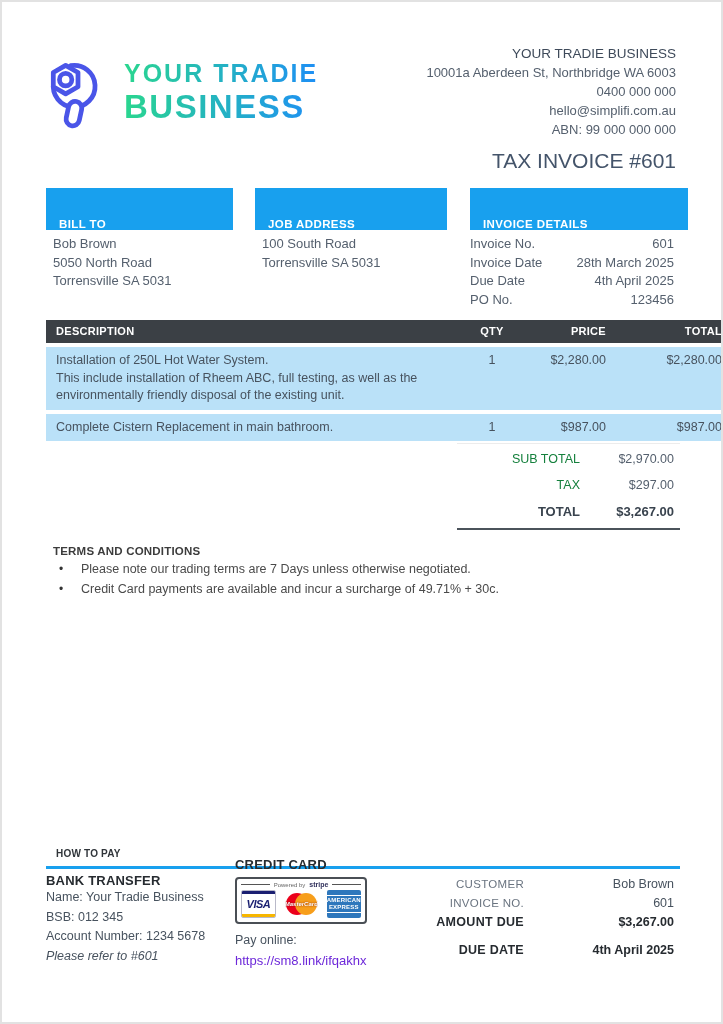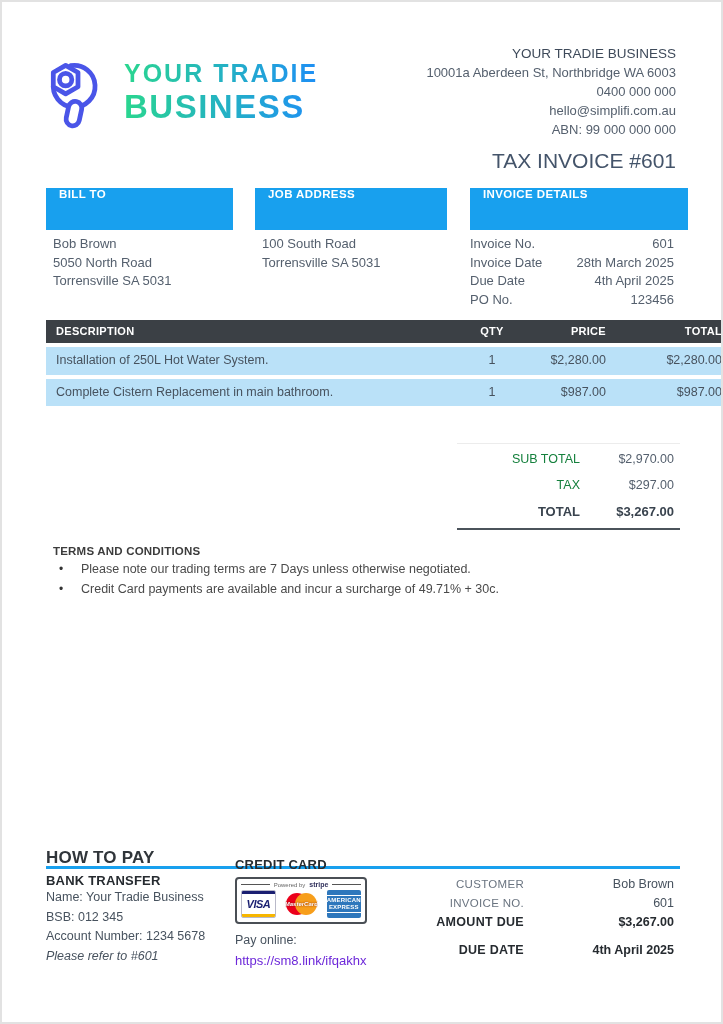--- a/index.html
+++ b/index.html
@@ -17,21 +17,21 @@
     -webkit-background-clip:text; background-clip:text;
     color:transparent; -webkit-text-fill-color:transparent; }
   #logo-line1 { font-size:25px; letter-spacing:2px; }
   #logo-line2 { font-size:33px; letter-spacing:1.5px; margin-top:4px; }
   #biz-block { position:absolute; right:45px; top:42px; text-align:right; }
   .biz-name { font-size:13.5px; color:#3e4a5a; line-height:19px; }
   .biz-line { font-size:13px; color:#55606e; line-height:19px; }
   #invoice-title { margin-top:10px; font-size:21px; color:#44546a; }
   
   .blue-box { position:absolute; top:186px; height:42px; background:#18a0ee;
-    display:flex; align-items:flex-start; padding-left:13px;
+    display:flex; align-items:flex-end; padding-left:13px;
     color:#ffffff; font-size:11.5px; font-weight:bold; letter-spacing:0.4px; }
   #box-billto { left:44px; width:187px; }
   #box-job { left:253px; width:192px; }
   #box-invdet { left:468px; width:218px; }
   .addr-lines { position:absolute; top:233px; font-size:13px; line-height:18.5px; color:#55606e; }
   #billto-lines { left:51px; }
   #job-lines { left:260px; }
   #invdet-rows { position:absolute; left:468px; top:233px; width:204px; }
   .kv-row { display:flex; justify-content:space-between; font-size:13px; line-height:18.5px; }
   
@@ -52,21 +52,21 @@
   .tot-row { display:flex; align-items:baseline; padding:6px 0; font-size:12.5px; }
   .tot-label { flex:1; text-align:right; color:#15803d; }
   .tot-value { width:100px; text-align:right; padding-right:6px; color:#55606e; }
   .tot-bold .tot-label, .tot-bold .tot-value { font-weight:bold; color:#39434e; font-size:13px; }
   
   #terms { position:absolute; left:51px; top:543px; width:500px; }
   #terms-title { font-size:11.5px; font-weight:bold; color:#3c3c3c; letter-spacing:0.2px; }
   .term-item { display:flex; margin-top:5px; font-size:12.5px; color:#4a4a4a; line-height:15px; }
   .bullet { width:14px; margin-left:6px; margin-right:8px; font-size:12px; color:#333; }
   
-  #htp-title { position:absolute; left:44px; top:846px; font-size:17px; font-weight:bold;
+  #htp-title { position:absolute; left:54px; top:846px; font-size:10px; font-weight:bold;
     color:#30353a; letter-spacing:0.2px; }
   #htp-line { position:absolute; left:44px; top:864px; width:634px; height:3px; background:#18a0ee; }
   #bank-col { position:absolute; left:44px; top:871px; width:185px; }
   .foot-h { font-size:13px; font-weight:bold; color:#262b30; letter-spacing:0.2px; }
   .foot-line { font-size:12.5px; color:#47525e; line-height:19.5px; }
   .foot-note { font-size:12.5px; color:#47525e; font-style:italic; line-height:19.5px; }
   #cc-col { position:absolute; left:233px; top:855px; width:150px; }
   #cc-badge { margin-top:5px; width:132px; border:2px solid #4a4f55; border-radius:4px;
     background:#fff; padding:2px 4px 4px 4px; }
   #stripe-row { display:flex; align-items:center; justify-content:center; gap:4px; }
@@ -170,20 +170,21 @@
     <div class="tgrid" id="items-header">
       <div class="h-desc">DESCRIPTION</div>
       <div class="h-qty">QTY</div>
       <div class="h-price">PRICE</div>
       <div class="h-total">TOTAL</div>
     </div>
 
     <div class="tgrid item-row">
       <div class="c-desc">
         <div>Installation of 250L Hot Water System.</div>
+        <div>This include installation of Rheem ABC, full testing, as well as the environmentally friendly disposal of the existing unit.</div>
       </div>
       <div class="c-qty">1</div>
       <div class="c-price">$2,280.00</div>
       <div class="c-total">$2,280.00</div>
     </div>
 
     <div class="tgrid item-row">
       <div class="c-desc">
         <div>Complete Cistern Replacement in main bathroom.</div>
         <div></div>

